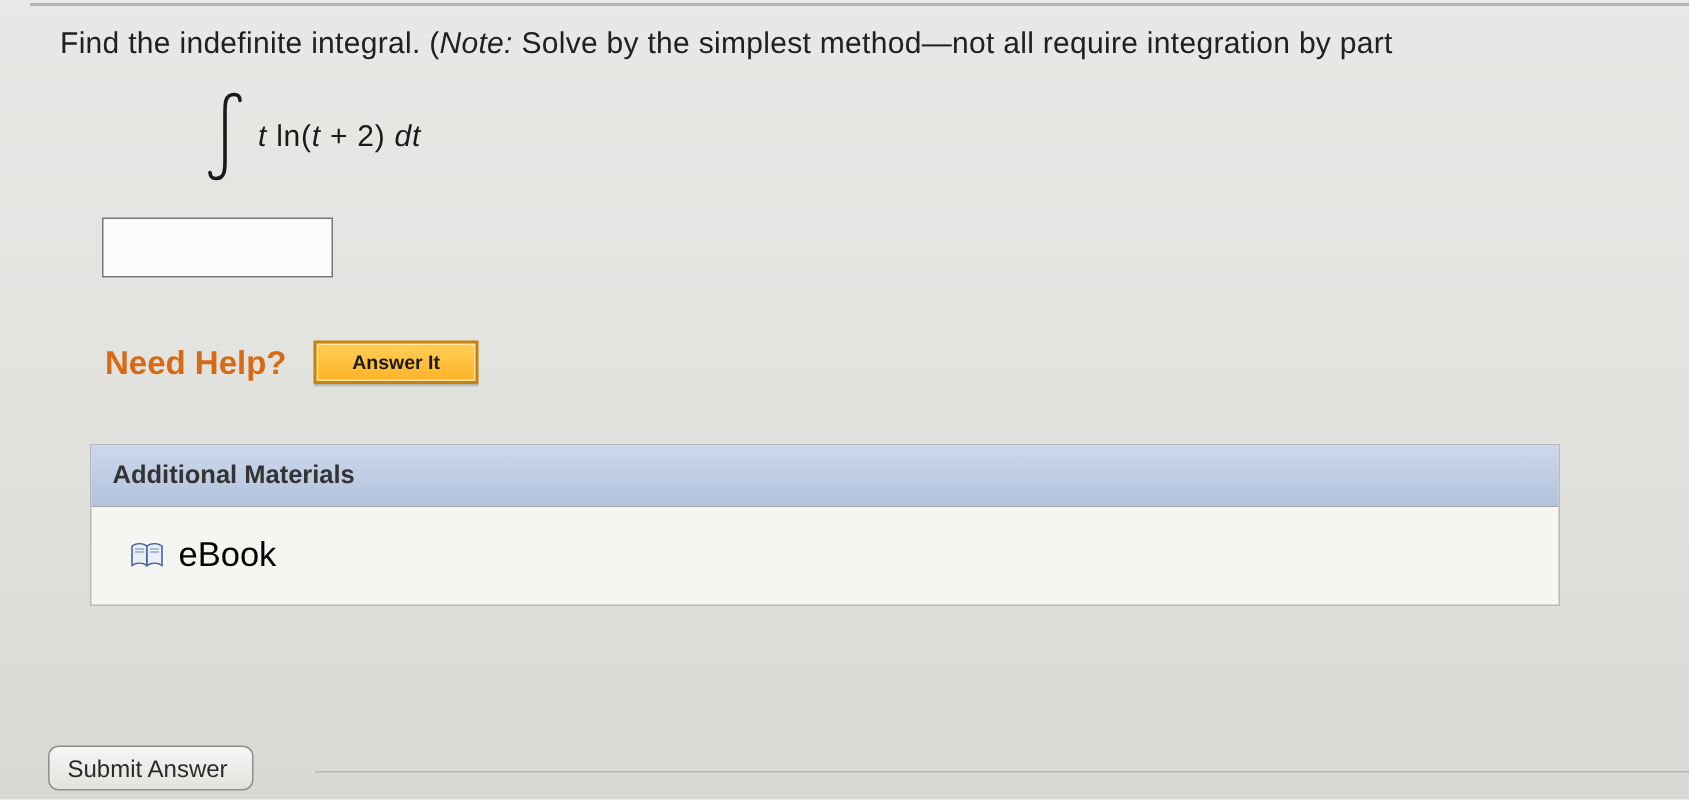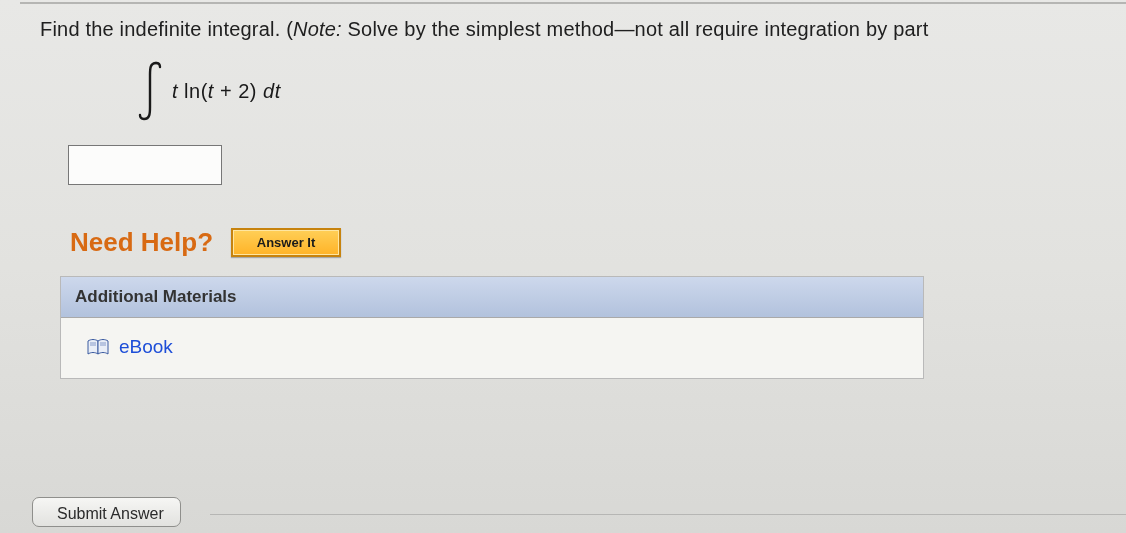--- a/index.html
+++ b/index.html
@@ -59,76 +59,76 @@
       font-size: 16px;
     }
     .need-help-row {
       margin-top: 42px;
       margin-left: 30px;
       display: flex;
       align-items: center;
       gap: 18px;
     }
     .need-help-label {
-      font-size: 26px;
+      font-size: 22px;
       font-weight: bold;
       color: #d86a13;
     }
     .help-btn {
       background: linear-gradient(180deg, #ffcf57 0%, #ffb327 100%);
       border: 2px solid #c7830e;
       box-shadow: inset 0 0 0 1px #ffe6a0, 0 1px 1px rgba(0,0,0,0.25);
       color: #1a1a1a;
       font-weight: bold;
       font-size: 13px;
       padding: 5px 0;
       width: 110px;
       text-align: center;
       cursor: pointer;
       font-family: Arial, sans-serif;
     }
     .materials-panel {
-      margin-top: 18px;
+      margin-top: 40px;
       margin-left: 20px;
-      width: 864px;
+      width: 980px;
       border: 1px solid #b9b9b9;
       background: #f5f5f2;
     }
     .materials-header {
       background: linear-gradient(180deg, #cdd8ec 0%, #b2c2dd 100%);
       border-bottom: 1px solid #a9a9a9;
       padding: 10px 14px;
       font-weight: bold;
       font-size: 17px;
       color: #333;
     }
     .materials-body {
       padding: 18px 20px 20px 26px;
       display: flex;
       align-items: center;
       gap: 10px;
     }
     .ebook-link {
-      color: #1d4ed8;
-      font-size: 19px;
+      color: #000000;
+      font-size: 23px;
       text-decoration: none;
       cursor: pointer;
     }
     .submit-row {
       position: absolute;
       left: 32px;
       bottom: 6px;
       display: flex;
       align-items: flex-end;
     }
     .submit-btn {
       background: linear-gradient(180deg, #f6f6f4 0%, #e2e2df 100%);
       border: 1px solid #8f8f8c;
       border-radius: 7px;
-      padding: 7px 16px 3px 24px;
+      padding: 7px 16px 3px 12px;
       font-size: 16px;
       color: #2b2b2b;
       cursor: pointer;
       font-family: Arial, sans-serif;
       text-align: right;
     }
     .bottom-line {
       position: absolute;
       left: 210px;
       right: 0;

